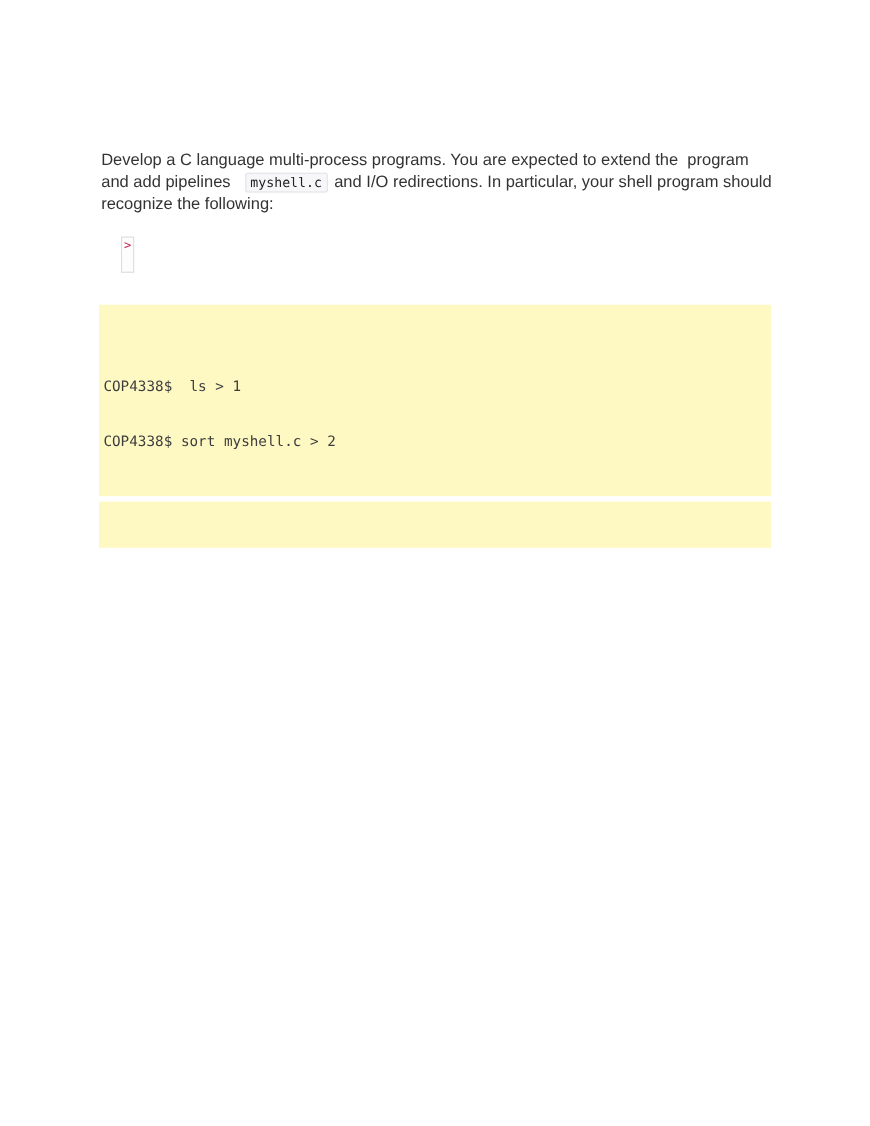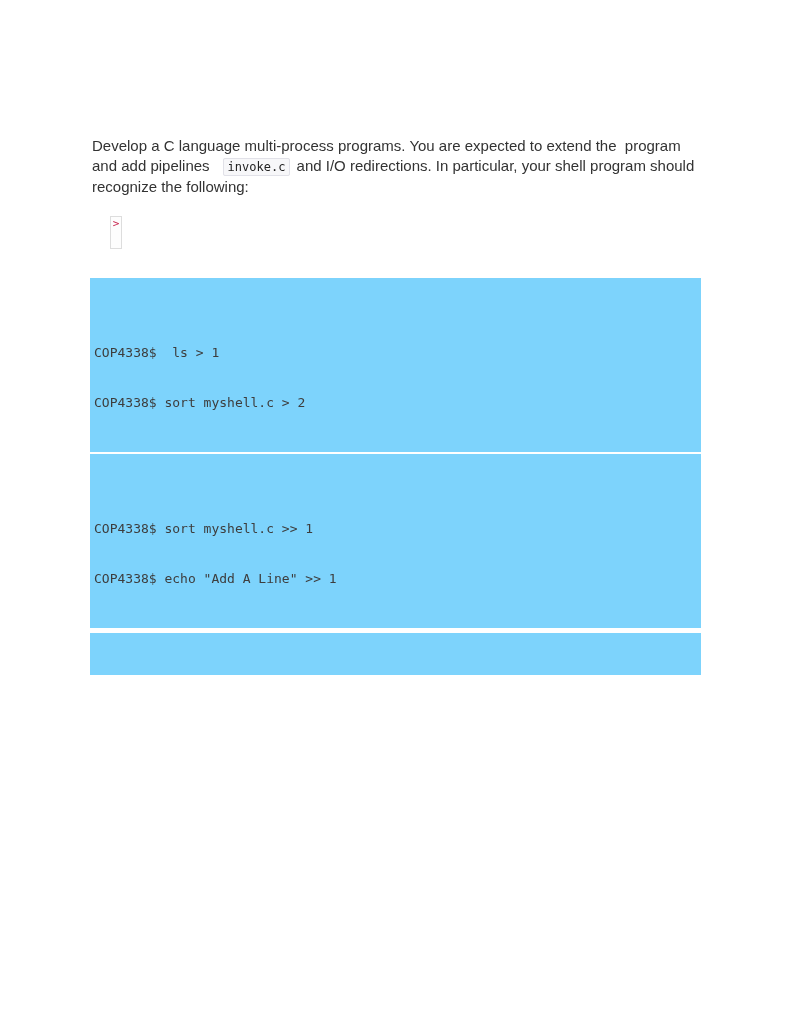--- a/index.html
+++ b/index.html
@@ -63,21 +63,21 @@
     font-family: "DejaVu Sans Mono", monospace;
     font-size: 11px;
     line-height: 13px;
     text-align: center;
   }
   pre.code-block {
     box-sizing: border-box;
     width: 611px;
     margin: 4px 0 0 -2px;
     padding: 12px 8px 12px 4px;
-    background: #7dd3fc;
+    background: #fef9c3;
     border: none;
     font-family: "DejaVu Sans Mono", monospace;
     font-size: 13px;
     line-height: 25px;
     color: #3d3d3d;
     white-space: pre;
     overflow: hidden;
   }
   .note {
     margin-top: 25px;
@@ -94,38 +94,32 @@
     margin-top: 5px;
     height: 42px;
     padding-top: 8px;
   }
 </style>
 </head>
 <body>
 
 <div class="page">
 
-  <p class="para intro"><span>Develop a C language multi-process programs. You are expected to extend the  program and add pipelines</span><span class="inline-code">invoke.c</span><span> and I/O redirections. In particular, your shell program should recognize the following:</span></p>
+  <p class="para intro"><span>Develop a C language multi-process programs. You are expected to extend the  program and add pipelines</span><span class="inline-code">myshell.c</span><span> and I/O redirections. In particular, your shell program should recognize the following:</span></p>
 
   <div class="list-item-1">
     <span class="marker-code">&gt;</span>
   </div>
 
   <pre class="code-block block-1"> 
 
 COP4338$  ls &gt; 1
 
 COP4338$ sort myshell.c &gt; 2
  </pre>
 
 
 
-  <pre class="code-block block-2"> 
-
-COP4338$ sort myshell.c &gt;&gt; 1
-
-COP4338$ echo "Add A Line" &gt;&gt; 1
- </pre>
 
 
   <pre class="code-block block-3"> </pre>
 
 </div>
 
 </body></html>

